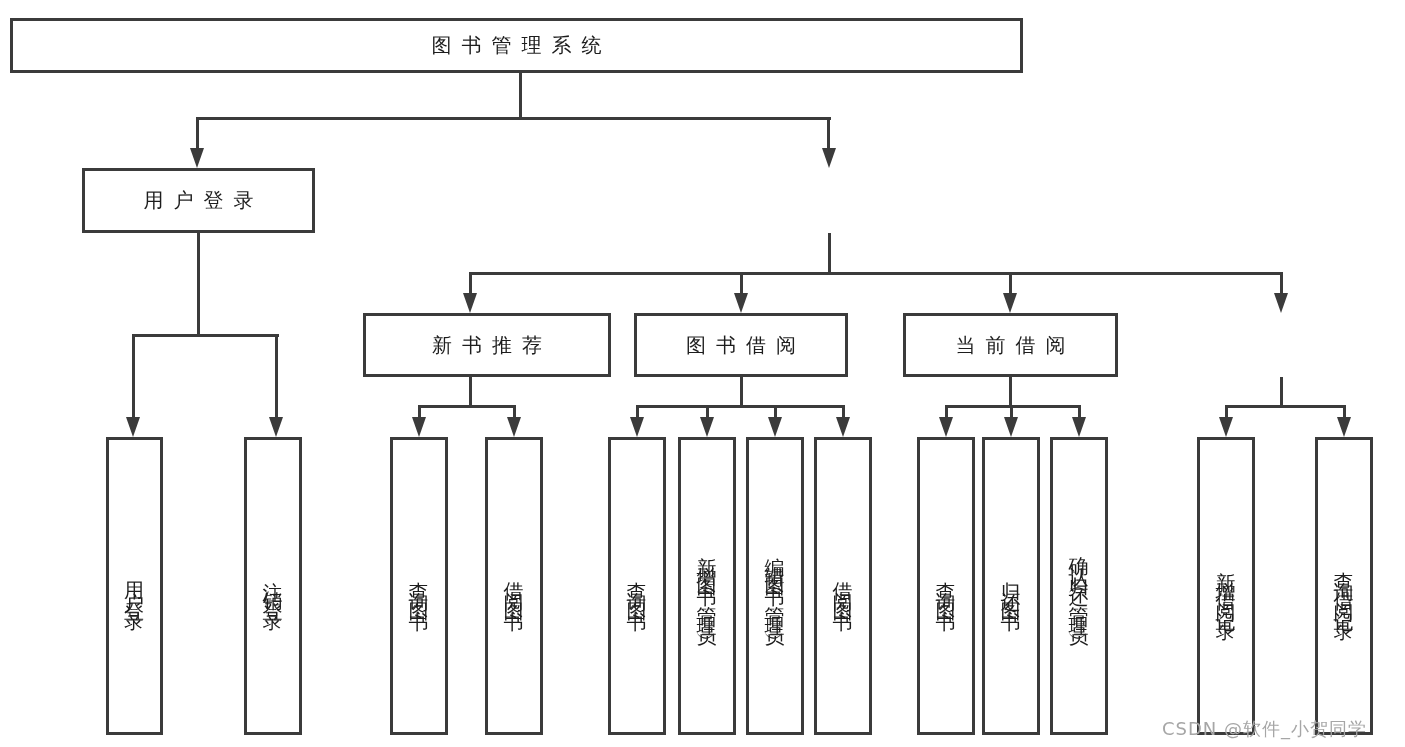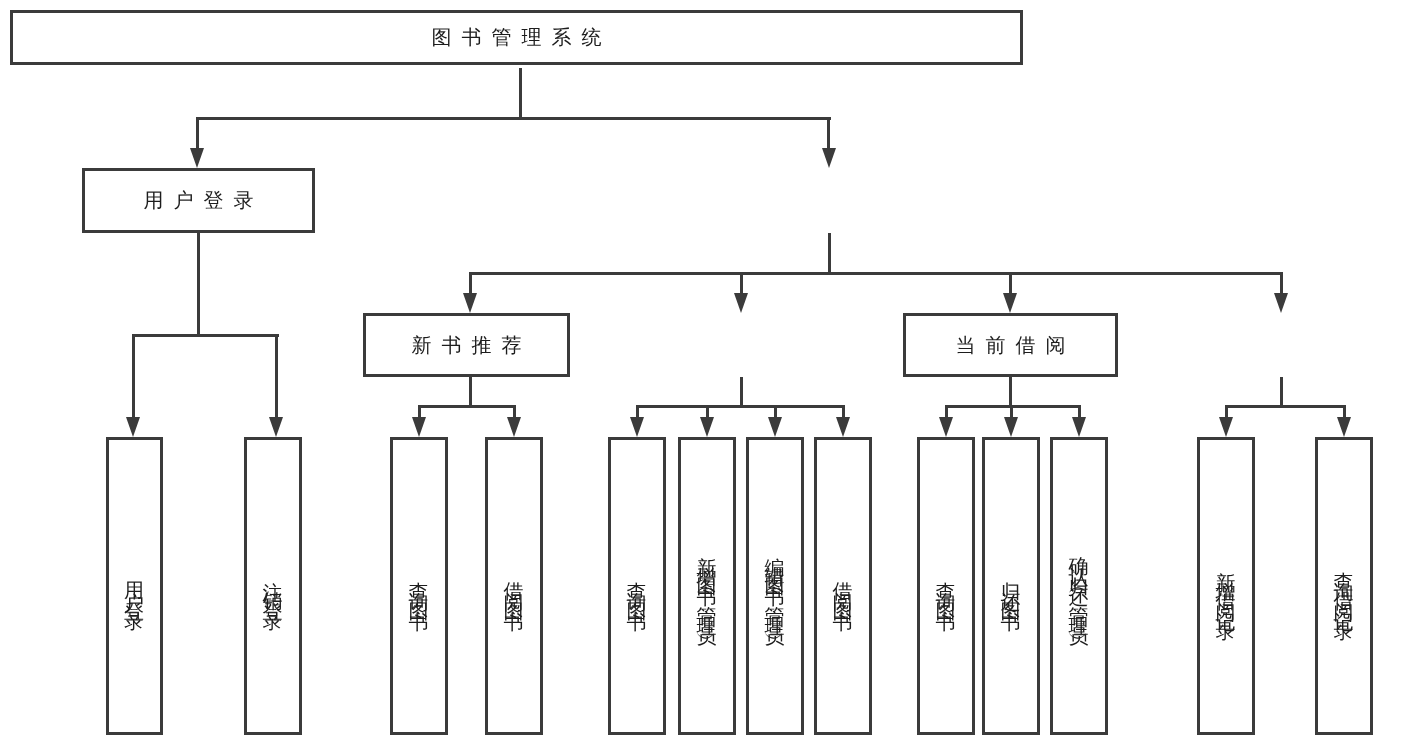--- a/index.html
+++ b/index.html
@@ -113,30 +113,33 @@
   <div class="line" style="left:1078px;top:405px;width:3px;height:16px;"></div>
   <div class="arrow" style="left:1072px;top:417px;"></div>
 
   <div class="line" style="left:1280px;top:377px;width:3px;height:31px;"></div>
   <div class="line" style="left:1225px;top:405px;width:121px;height:3px;"></div>
   <div class="line" style="left:1225px;top:405px;width:3px;height:16px;"></div>
   <div class="arrow" style="left:1219px;top:417px;"></div>
   <div class="line" style="left:1343px;top:405px;width:3px;height:16px;"></div>
   <div class="arrow" style="left:1337px;top:417px;"></div>
 
-  <div class="box hbox" style="left:10px;top:10px;width:1013px;height:55px;">
+  <div class="box hbox" style="left:10px;top:18px;width:1013px;height:55px;">
     <span>图书管理系统</span>
   </div>
 
   <div class="box hbox" style="left:82px;top:168px;width:233px;height:65px;">
     <span>用户登录</span>
   </div>
 
-  <div class="box hbox" style="left:363px;top:313px;width:207px;height:64px;">
+  <div class="box hbox" style="left:363px;top:313px;width:248px;height:64px;">
     <span>新书推荐</span>
+  </div>
+  <div class="box hbox" style="left:634px;top:313px;width:214px;height:64px;">
+    <span>图书借阅</span>
   </div>
   <div class="box hbox" style="left:903px;top:313px;width:215px;height:64px;">
     <span>当前借阅</span>
   </div>
 
   <div class="box vbox" style="left:106px;top:437px;width:57px;height:298px;">
     <span class="vtext">用户登录</span>
   </div>
   <div class="box vbox" style="left:244px;top:437px;width:58px;height:298px;">
     <span class="vtext">注销登录</span>
@@ -172,14 +175,15 @@
     <span class="vtext">确认归还（管理员）</span>
   </div>
 
   <div class="box vbox" style="left:1197px;top:437px;width:58px;height:298px;">
     <span class="vtext">新增借阅记录</span>
   </div>
   <div class="box vbox" style="left:1315px;top:437px;width:58px;height:298px;">
     <span class="vtext">查询借阅记录</span>
   </div>
 
+  <div class="watermark" style="left:1162px;top:717px;">CSDN @软件_小贺同学</div>
 
 </div>
 
 </body></html>

